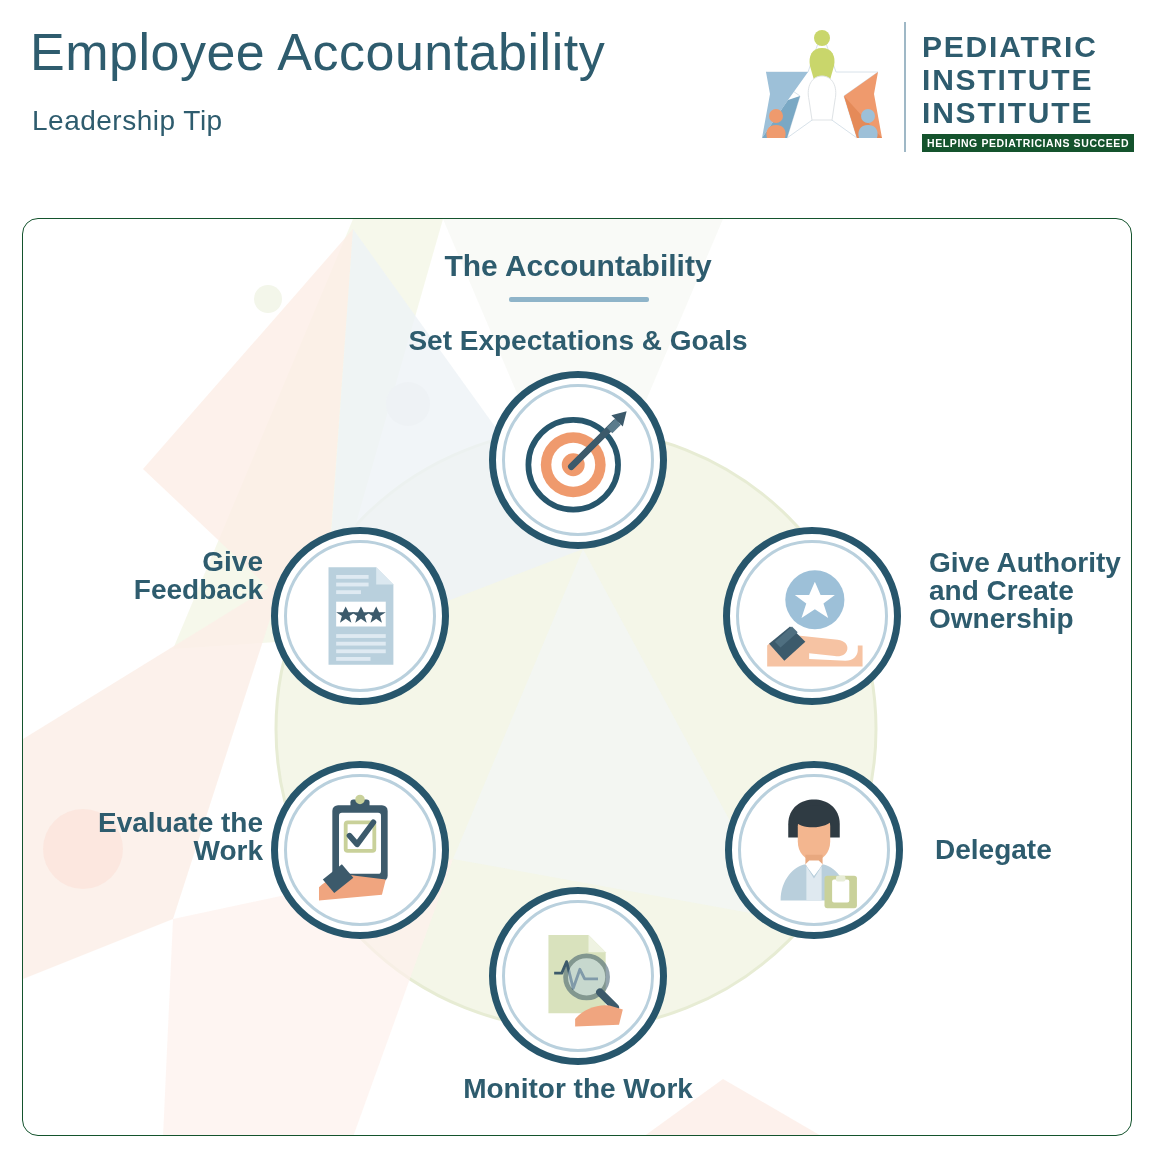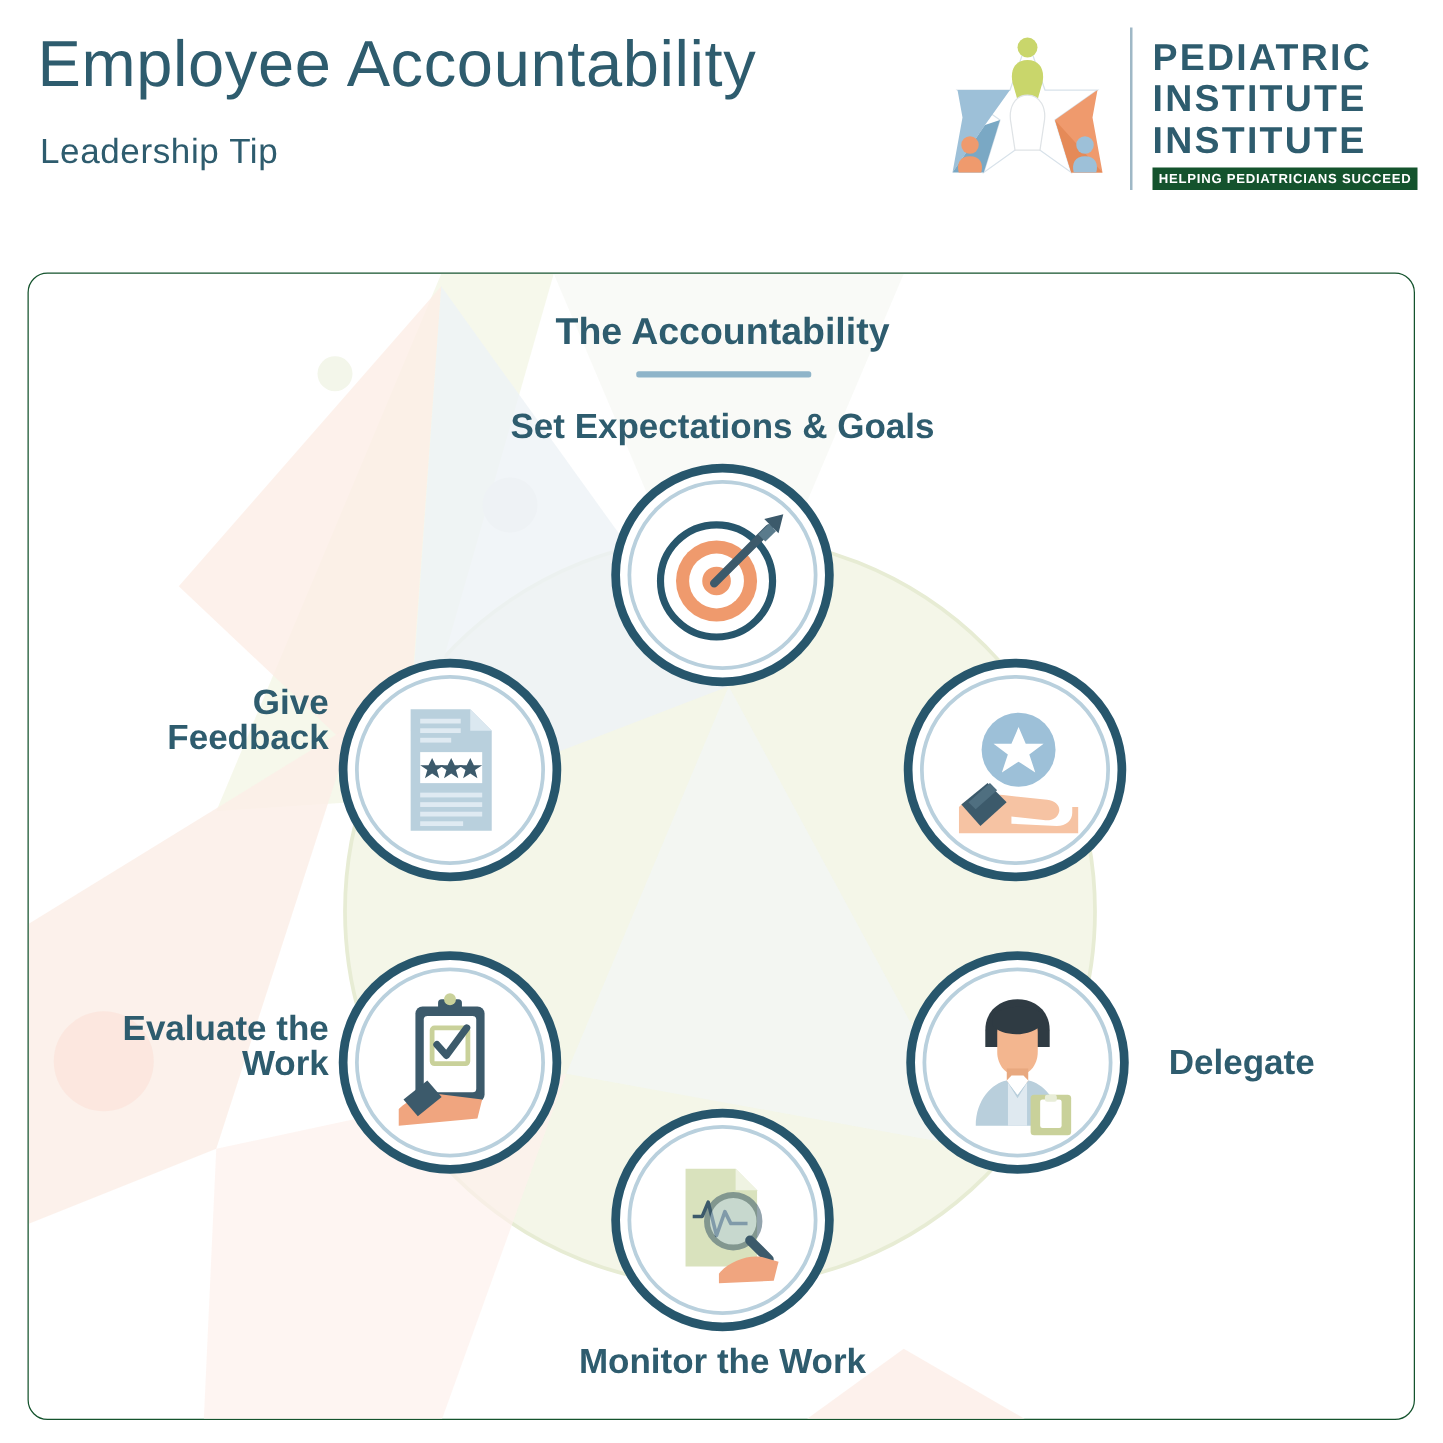--- a/index.html
+++ b/index.html
@@ -149,20 +149,21 @@
           <circle cx="60" cy="70" r="34" fill="#ef9a6d"></circle>
           <circle cx="60" cy="70" r="23" fill="#ffffff"></circle>
           <circle cx="60" cy="70" r="12" fill="#ef9a6d"></circle>
           <line x1="58" y1="72" x2="104" y2="26" stroke="#3c5a6b" stroke-width="7" stroke-linecap="round"></line>
           <path d="M100 18 L116 14 L112 30 Z" fill="#3c5a6b"></path>
           <path d="M95 31 L104 22 L110 28 L101 37 Z" fill="#5a7b8c"></path>
         </svg>
       </div>
     </div>
 
+    <div class="label right" style="left:906px; top:330px; width:200px;">Give Authority and Create Ownership</div>
     <div class="node" style="left:700px; top:308px;">
       <div class="inner">
         <svg viewBox="0 0 130 130" width="124" height="124">
           <circle cx="68" cy="48" r="31" fill="#9dc0d8"></circle>
           <path d="M68 29 L74 43 L89 43 L77 52 L82 67 L68 58 L54 67 L59 52 L47 43 L62 43 Z" fill="#ffffff"></path>
           <path d="M18 96 C28 86 40 84 55 86 L92 90 C99 91 103 95 102 100 C101 105 96 108 89 107 L62 104 L62 110 L100 112 C108 112 113 107 113 101 L113 96 L118 96 L118 118 L18 118 Z" fill="#f6c3a3"></path>
           <path d="M20 94 L42 76 L58 92 L36 112 Z" fill="#3c5a6b"></path>
           <path d="M26 92 L44 76 L50 82 L32 98 Z" fill="#4f6f80"></path>
         </svg>
       </div>

